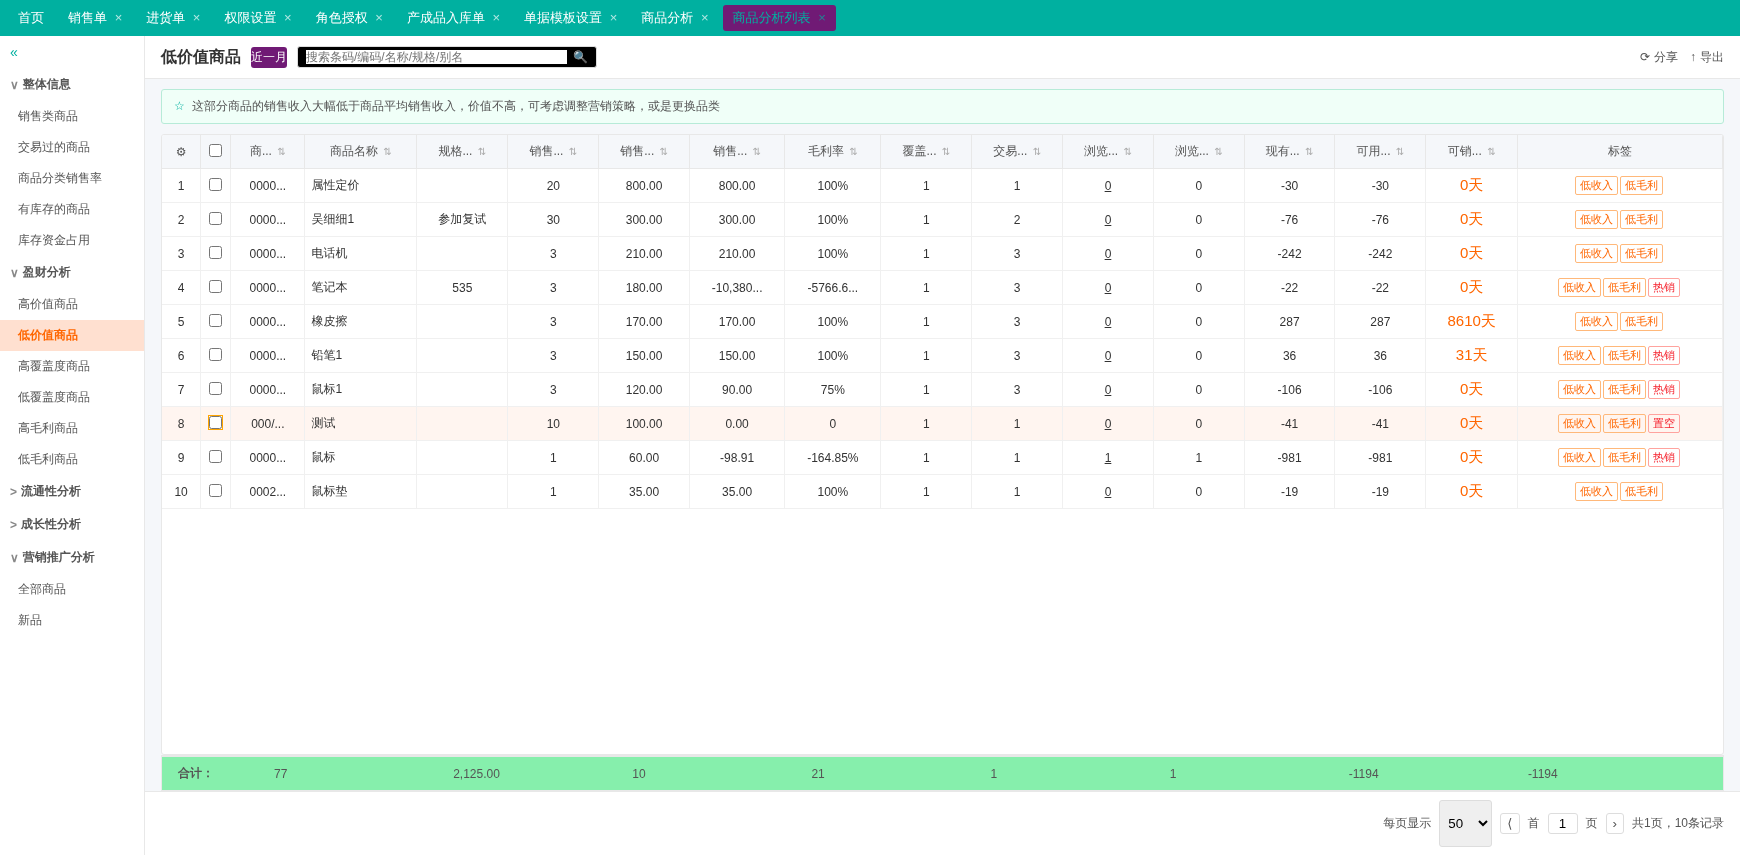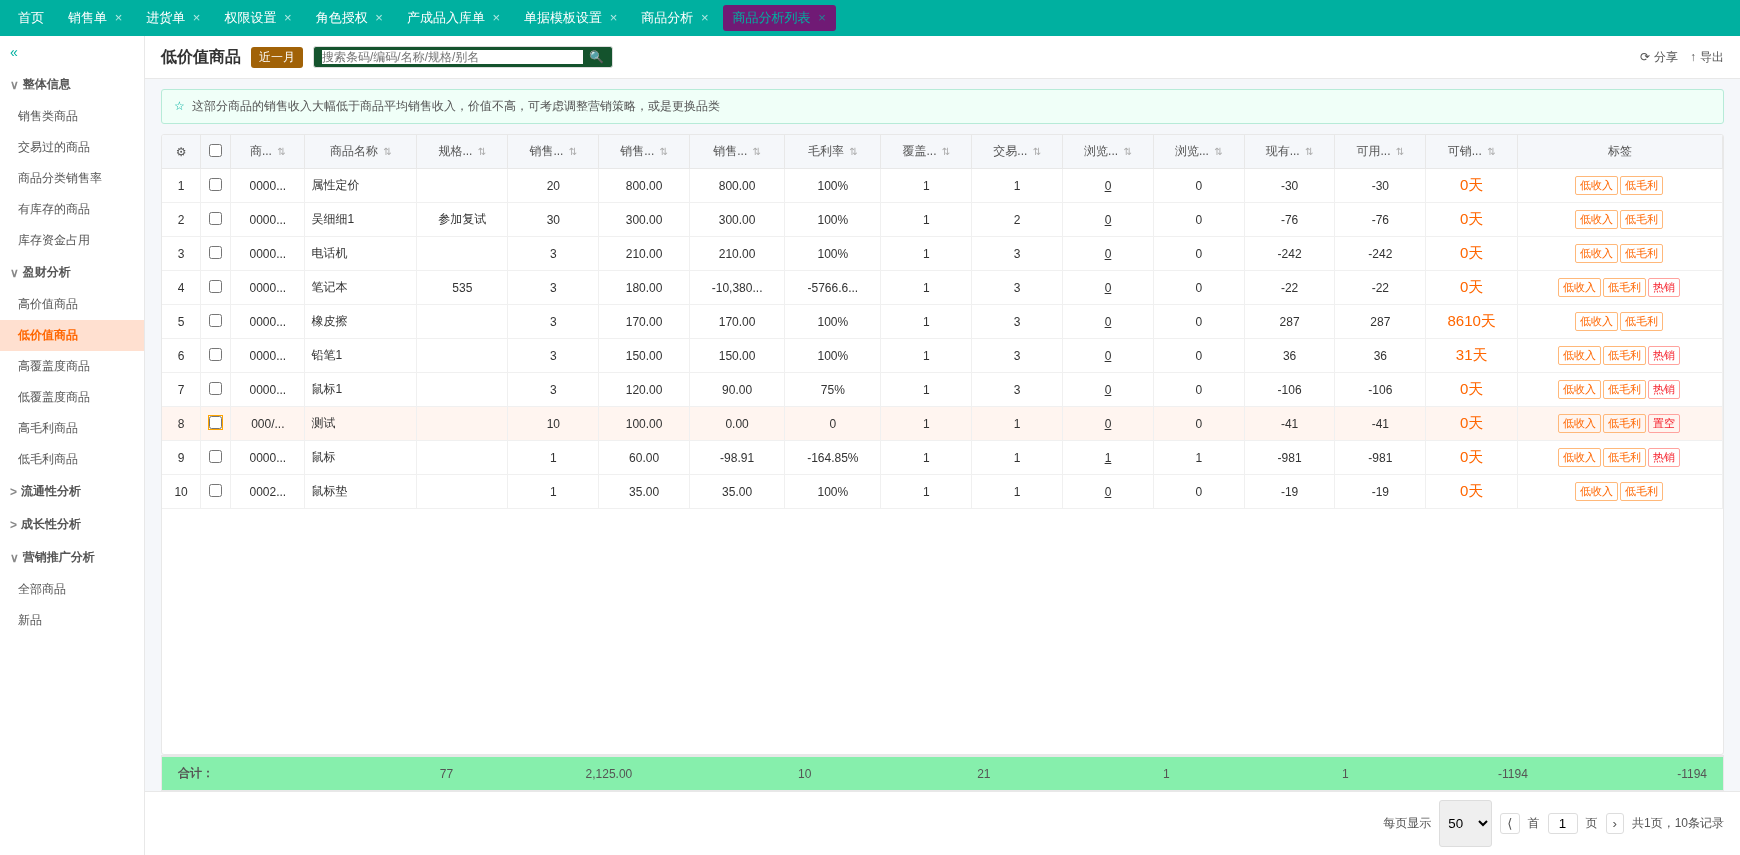--- a/index.html
+++ b/index.html
@@ -81,34 +81,34 @@
       gap: 10px;
       border-bottom: 1px solid #e8e8e8;
       flex-shrink: 0;
     }
     .page-title {
       font-size: 16px;
       font-weight: bold;
       color: #333;
     }
     .badge-filter {
-      background: #a16207;
+      background: #701a75;
       color: #fff;
-      padding: 2px 8px;
+      padding: 2px 0;
       border-radius: 3px;
       font-size: 12px;
       cursor: pointer;
     }
     .search-box {
       display: flex;
       align-items: flex-start;
       border: 1px solid #ddd;
       border-radius: 3px;
       padding: 3px 8px;
-      background: #14532d;
+      background: #000000;
       gap: 6px;
       flex: 1;
       max-width: 300px;
     }
     .search-box input {
       border: none;
       outline: none;
       font-size: 12px;
       color: #999;
       width: 100%;
@@ -204,21 +204,21 @@
       font-size: 12px;
       color: #555;
       flex-shrink: 0;
       margin: 0 16px;
       border: 1px solid #e8e8e8;
       border-top: 2px solid #e8e8e8;
       gap: 40px;
     }
     .footer-total .label { font-weight: bold; margin-right: 20px; }
     .footer-vals { display: flex; gap: 0; flex: 1; }
-    .footer-val { flex: 1; text-align: right; }
+    .footer-val { flex: 1; text-align: left; }
 
     
     .pagination {
       display: flex;
       align-items: center;
       justify-content: flex-end;
       padding: 8px 16px;
       gap: 8px;
       font-size: 12px;
       color: #555;

